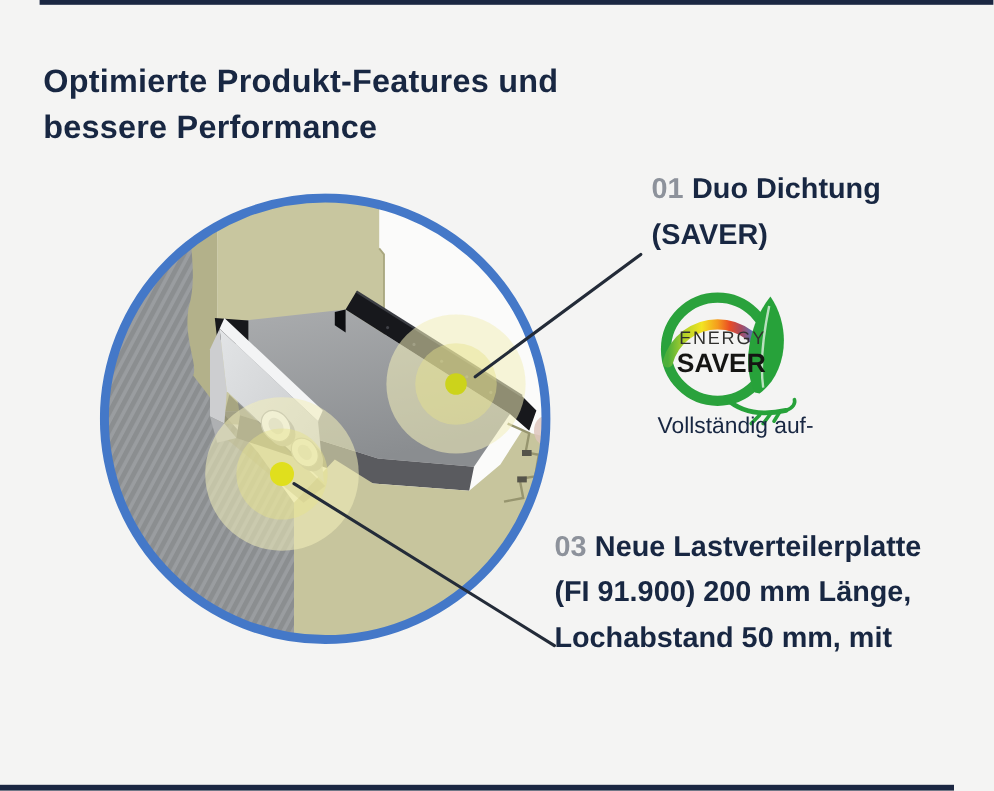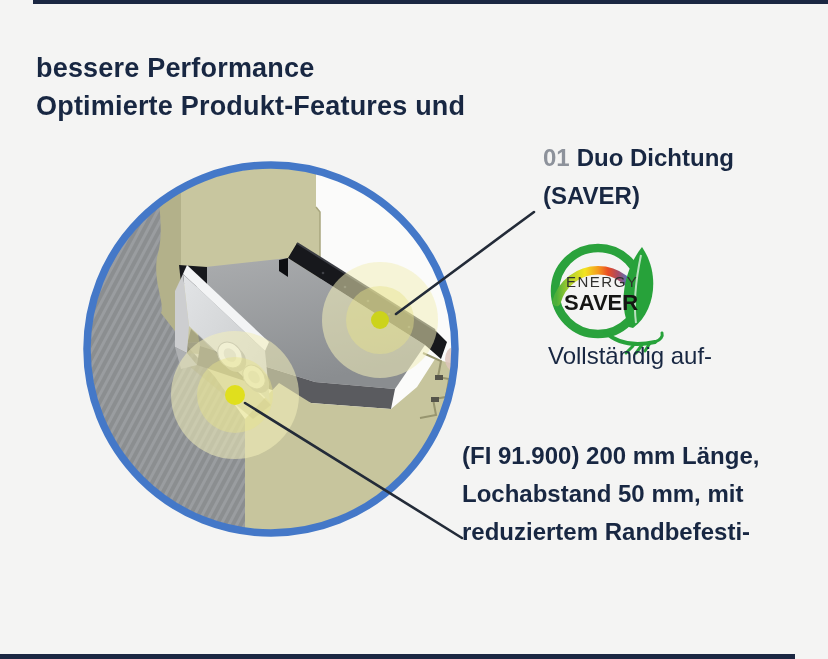--- a/index.html
+++ b/index.html
@@ -20,35 +20,35 @@
   .page-title span{display:block}
 
   .illu{position:absolute;left:83px;top:161px;width:376px;height:376px;z-index:1}
   .leaders{position:absolute;left:0;top:0;width:828px;height:659px;z-index:2;pointer-events:none}
 
   .callout{position:absolute;font-size:24px;line-height:38px;z-index:3;white-space:nowrap}
   .callout .num{color:var(--gray-number,#8d929b);margin-right:7px;font-weight:700}
   .callout strong{font-weight:700}
   .callout-01{left:543px;top:139px}
   .callout-03{left:462px;top:437px}
-  .interlock-note{position:absolute;left:548px;top:338px;font-size:24px;line-height:36px;z-index:3;white-space:nowrap}
+  .interlock-note{position:absolute;left:548px;top:338px;font-size:19px;line-height:36px;z-index:3;white-space:nowrap}
   .interlock-note span{display:block}
   .body-line{display:block;font-weight:700}
 
   .energy-logo{position:absolute;left:541px;top:229px;width:136px;height:128px;z-index:3}
 </style>
 </head>
 <body>
 
 <div class="accent-bar top"></div>
 <div class="accent-bar bottom"></div>
 
 <h1 class="page-title">
+  <span>Optimierte Produkt-Features und</span>
   <span>bessere Performance</span>
-  <span>Optimierte Produkt-Features und</span>
 </h1>
 
 <div class="illu">
 <svg width="376" height="376" viewBox="0 0 376 376">
   <defs>
     <clipPath id="circClip">
           <circle cx="188" cy="188" r="181"></circle>
         </clipPath>
     <pattern id="hatch" width="7" height="7" patternUnits="userSpaceOnUse" patternTransform="rotate(118)">
       <rect width="7" height="7" fill="#8b8e90"></rect>
@@ -168,16 +168,18 @@
   <text x="25" y="58" font-size="15" letter-spacing="1.5" fill="#30302e" font-weight="500">ENERGY</text>
   <text x="23" y="81" font-size="22" font-weight="700" fill="#151513">SAVER</text>
 </svg>
 </div>
 
 <div class="interlock-note">
   <span>Vollständig auf-</span>
 </div>
 
 <div class="callout callout-03">
+  <div>
+    <span class="num">03</span><strong>Neue Lastverteilerplatte</strong>
+  </div>
   <span class="body-line">(FI 91.900) 200 mm Länge,</span>
   <span class="body-line">Lochabstand 50 mm, mit</span>
-  <span class="body-line">reduziertem Randbefesti-</span>
 </div>
 
 </body></html>

